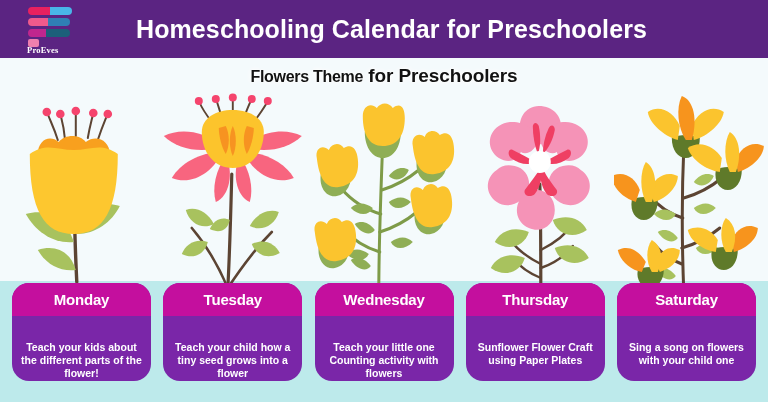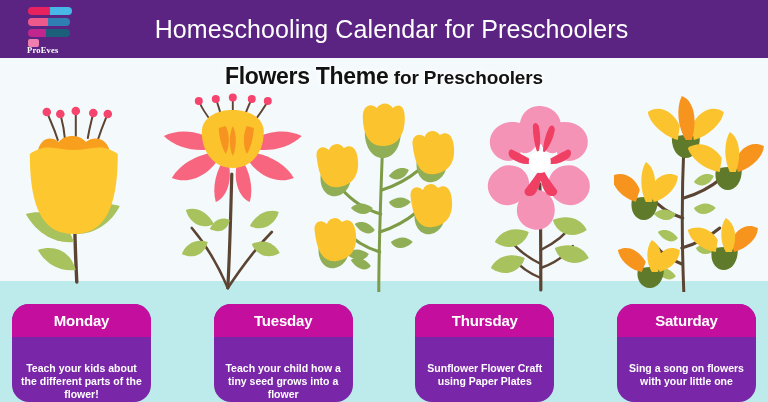--- a/index.html
+++ b/index.html
@@ -27,36 +27,36 @@
   .logo .b3{left:4px;top:24px;width:24px;background:#c0268e;border-radius:4px 0 0 4px;}
   .logo .b3b{left:22px;top:24px;width:24px;background:#1c5f7a;border-radius:0 4px 4px 0;}
   .logo .sq{position:absolute;left:4px;top:34px;width:11px;height:8px;background:#ef7fae;border-radius:2px;}
   .logo .wordmark{
     position:absolute;left:3px;top:40px;width:50px;
     color:#ffffff;font-size:8.5px;font-weight:bold;letter-spacing:.2px;
     font-family:"Liberation Serif", serif;
   }
   .header-title{
     flex:1;text-align:center;color:#ffffff;
-    font-size:25px;font-weight:normal;letter-spacing:.1px;
+    font-size:25px;font-weight:bold;letter-spacing:.1px;
     padding-right:61px;
     white-space:nowrap;
   }
 
   
   .subtitle-wrap{
     position:absolute;left:0;top:58px;width:768px;height:36px;
     display:flex;align-items:center;justify-content:center;
     z-index:6;
   }
   .subtitle{
     color:#121212;white-space:nowrap;
     text-shadow:0 0 3px #ffffff,0 0 6px #ffffff,0 0 9px #ffffff;
   }
-  .subtitle .strong{font-size:23px;font-weight:bold;letter-spacing:-.3px;}
+  .subtitle .strong{font-size:16px;font-weight:bold;letter-spacing:-.3px;}
   .subtitle .light{font-size:19px;font-weight:bold;letter-spacing:-.1px;}
 
   
   .mint-band{
     position:absolute;left:0;top:281px;width:768px;height:121px;
     background:#bdeaeb;z-index:1;
   }
 
   
   .flower-strip{
@@ -69,21 +69,20 @@
   
   .cards{
     position:absolute;left:0;top:283px;width:768px;height:100px;
     display:flex;justify-content:space-between;
     padding:0 12px;box-sizing:border-box;z-index:5;
   }
   .card{
     width:139px;height:98px;border-radius:17px;overflow:hidden;
     background:#7a26a8;display:flex;flex-direction:column;
     box-sizing:border-box;
-    margin-top:21px;
   }
   .card-head{
     height:33px;background:#c40f9e;
     display:flex;align-items:center;justify-content:center;
     flex:none;
   }
   .card-day{
     color:#ffffff;font-size:15px;font-weight:bold;letter-spacing:-.2px;
     white-space:nowrap;
   }
@@ -343,34 +342,42 @@
 
     <div class="card">
       <div class="card-head">
         <span class="card-day">Tuesday</span>
       </div>
       <div class="card-body">
         <span class="card-desc">Teach your child how a tiny seed grows into a flower</span>
       </div>
     </div>
 
+    <div class="card">
+      <div class="card-head">
+        <span class="card-day">Wednesday</span>
+      </div>
+      <div class="card-body">
+        <span class="card-desc">Teach your little one Counting activity with flowers</span>
+      </div>
+    </div>
 
     <div class="card">
       <div class="card-head">
         <span class="card-day">Thursday</span>
       </div>
       <div class="card-body">
         <span class="card-desc">Sunflower Flower Craft using Paper Plates</span>
       </div>
     </div>
 
     <div class="card">
       <div class="card-head">
         <span class="card-day">Saturday</span>
       </div>
       <div class="card-body">
-        <span class="card-desc">Sing a song on flowers with your little one</span>
+        <span class="card-desc">Sing a song on flowers with your child one</span>
       </div>
     </div>
 
   </div>
 
 </div>
 
 </body></html>

